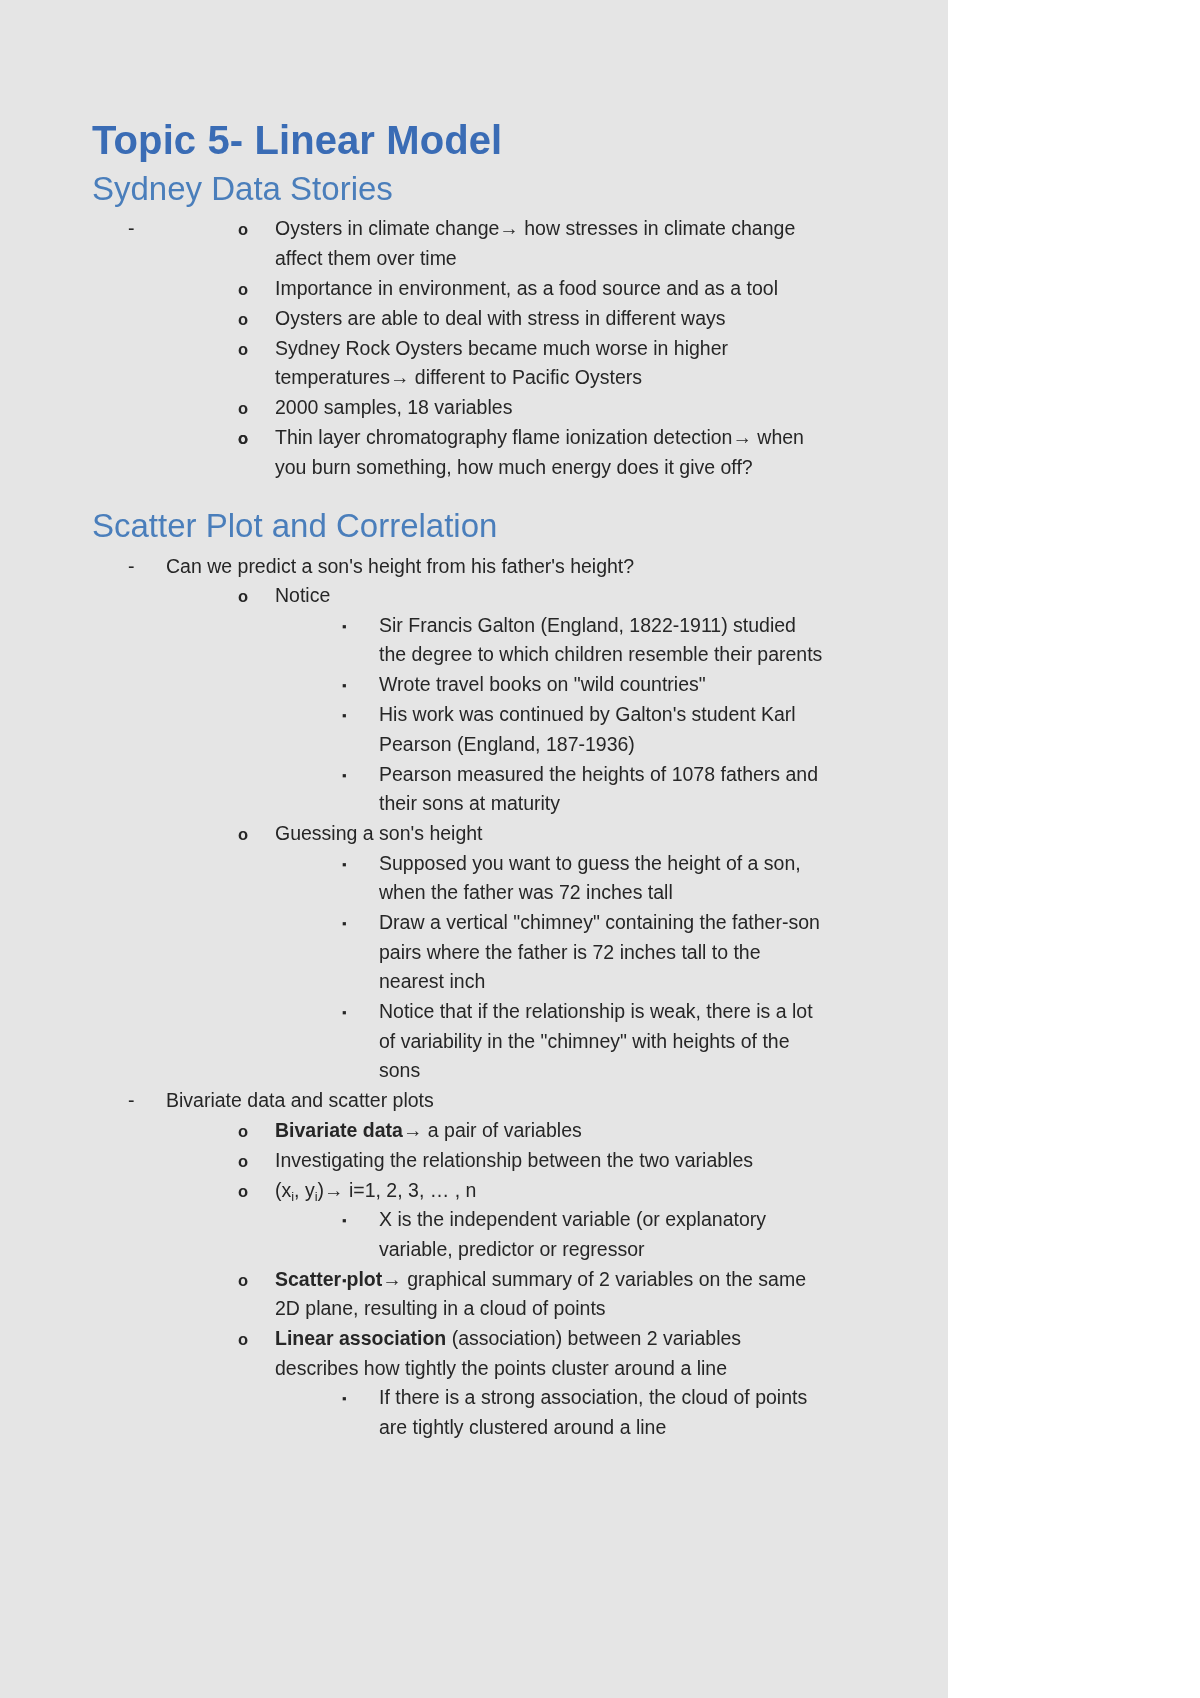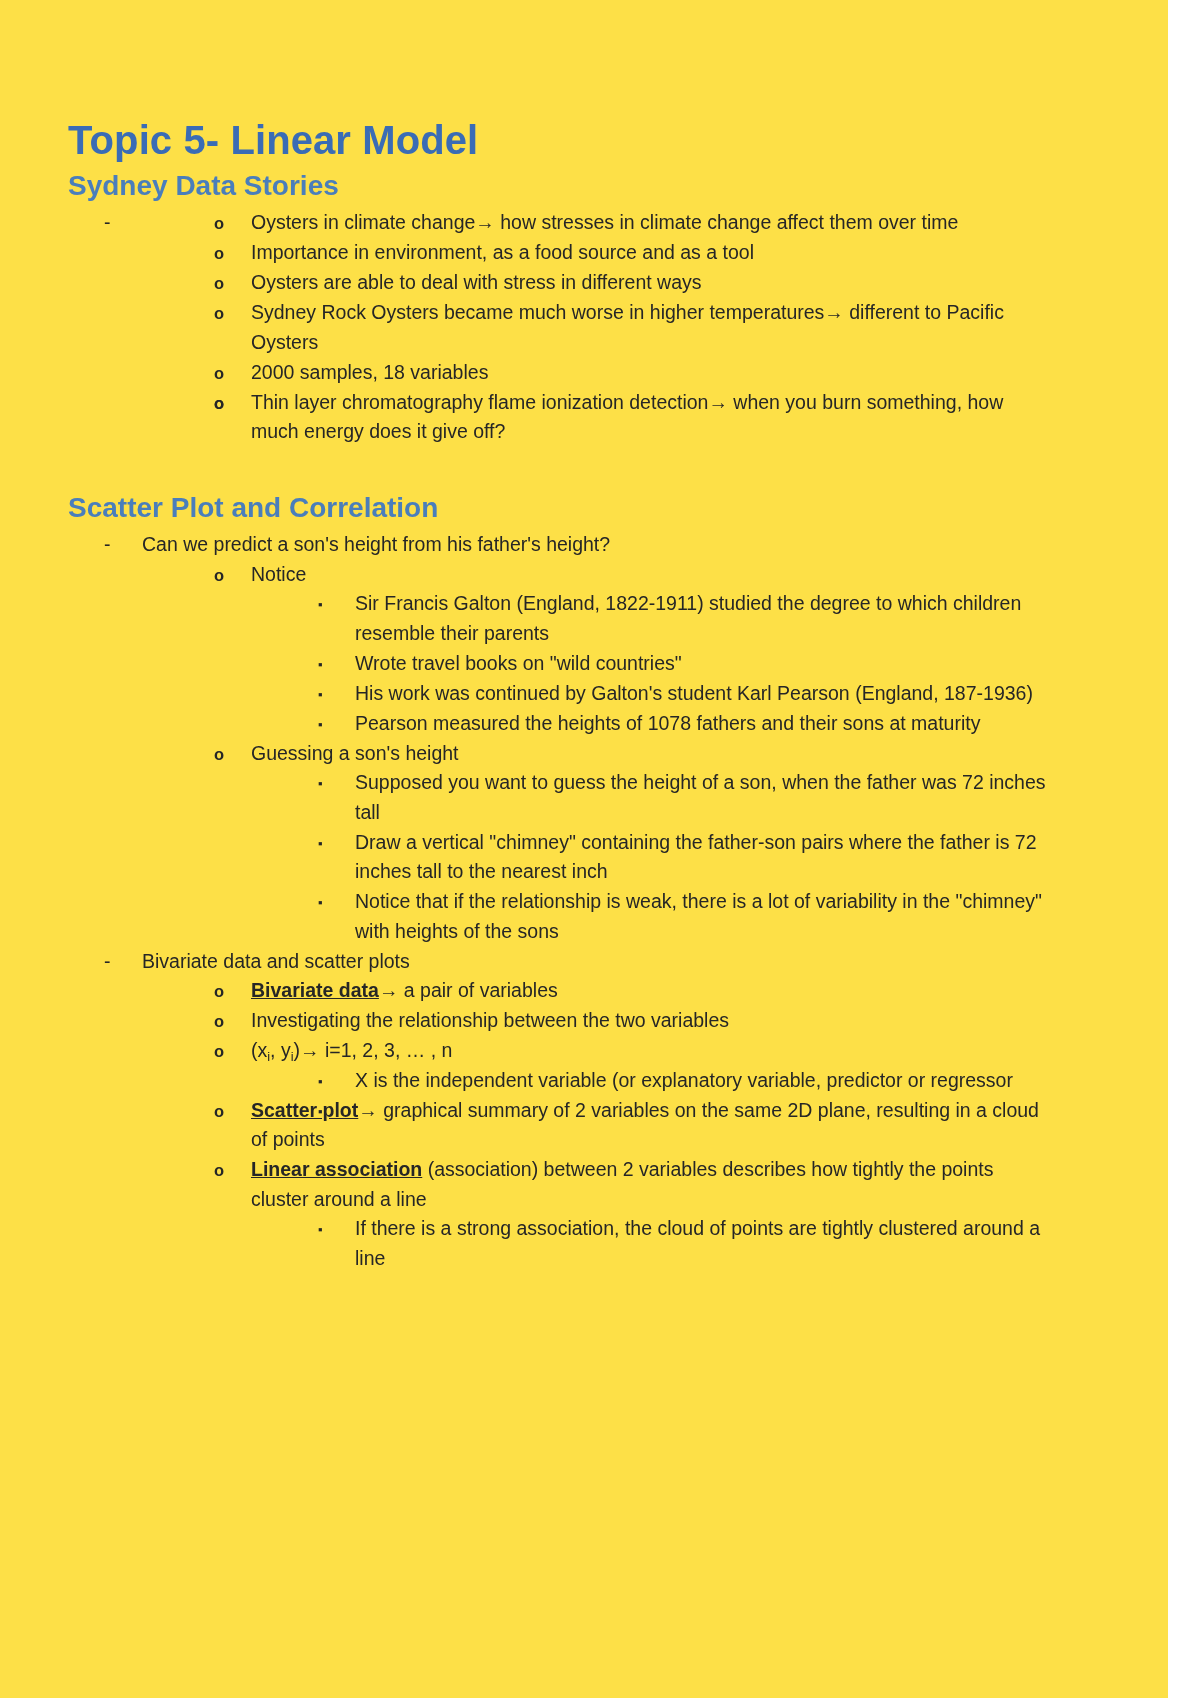--- a/index.html
+++ b/index.html
@@ -9,45 +9,45 @@
   }
   body {
     width: 1200px;
     min-height: 1698px;
     font-family: "Liberation Sans", sans-serif;
     color: #1a1a1a;
     -webkit-font-smoothing: none;
   }
   .page {
     position: relative;
-    width: 1168px;
+    width: 948px;
     min-height: 1698px;
     box-sizing: border-box;
-    padding: 118px 120px 40px 68px;
-    background: #fde047;
+    padding: 118px 120px 40px 92px;
+    background: #e5e5e5;
   }
 
   
   .doc-title {
     font-size: 40px;
     line-height: 1.12;
     font-weight: bold;
     color: #3a6cb5;
     margin: 0 0 6px 0;
     letter-spacing: 0.1px;
   }
   .heading-2 {
-    font-size: 28px;
+    font-size: 33px;
     line-height: 1.2;
-    font-weight: bold;
+    font-weight: normal;
     color: #4a7ebb;
     margin: 4px 0 6px 0;
   }
   .heading-2.spaced {
-    margin-top: 44px;
+    margin-top: 24px;
   }
 
   
   ul.lvl1, ul.lvl2, ul.lvl3 {
     list-style: none;
     margin: 0;
     padding: 0;
   }
   ul.lvl1 { margin-left: 36px; }
   ul.lvl2 { margin-left: 72px; }
@@ -85,21 +85,21 @@
     line-height: 30.5px;
   }
 
   
   li.lv3 > .bullet {
     font-size: 13px;
     line-height: 31px;
   }
 
   .txt { display: inline; }
-  .b { font-weight: bold; text-decoration: underline; }
+  .b { font-weight: bold; }
   sub {
     font-size: 0.66em;
     line-height: 0;
     vertical-align: baseline;
     position: relative;
     bottom: -0.28em;
   }
 </style>
 </head>
 <body>

